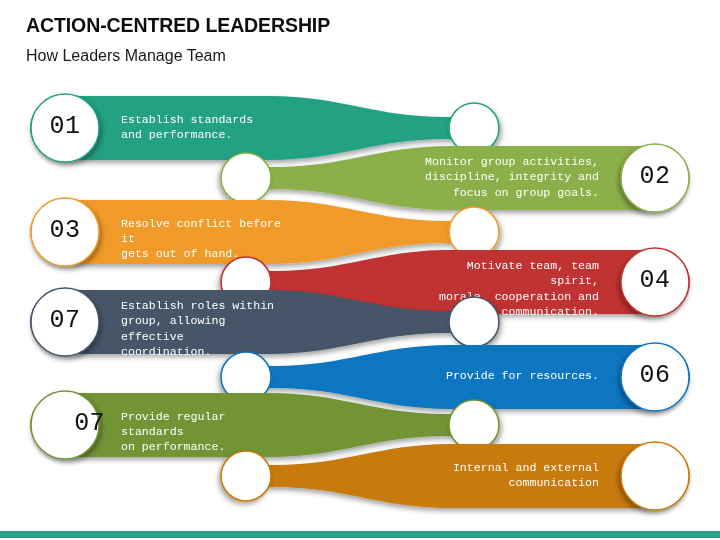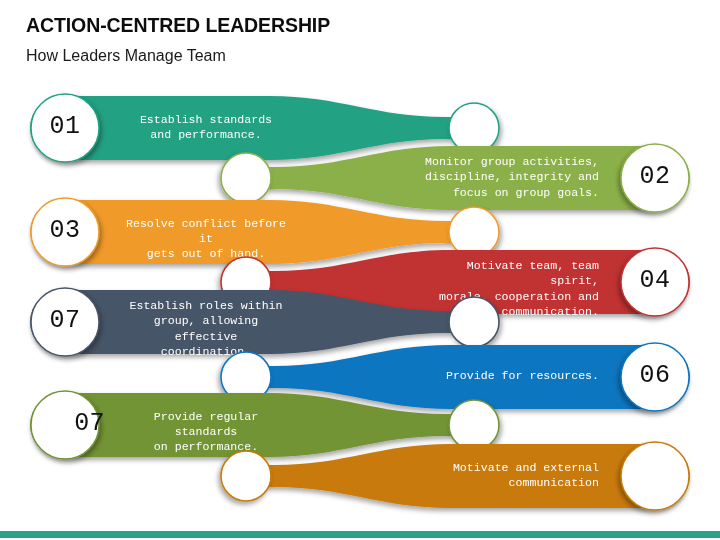--- a/index.html
+++ b/index.html
@@ -60,21 +60,21 @@
     overflow: visible;
   }
   .row-text {
     position: absolute;
     font-size: 11.6px;
     line-height: 15.4px;
     color: #ffffff;
     white-space: pre-line;
   }
   .row-text.left {
-    text-align: center;
+    text-align: left;
   }
   .row-text.right {
     text-align: right;
   }
   .row-num {
     position: absolute;
     font-size: 25px;
     color: #111111;
     text-align: center;
     font-weight: normal;
@@ -202,18 +202,18 @@
           <filter id="sh7" x="-30%" y="-30%" width="180%" height="190%">
             <feDropShadow dx="2" dy="3" stdDeviation="2.5" flood-color="#000000" flood-opacity="0.35"></feDropShadow>
           </filter>
         </defs>
         <g transform="translate(481,0) scale(-1,1)">
           <path d="M 32 17 L 240 17 C 310 17 345 38 415 38 L 421 38 L 421 60 L 415 60 C 345 60 310 81 240 81 L 32 81 A 32 32 0 0 1 32 17 Z" fill="#c87a0a" filter="url(#sh7)"></path>
           <circle cx="444" cy="49" r="25" fill="#ffffff" stroke="#c87a0a" stroke-width="1.6" filter="url(#sh7)"></circle>
           <circle cx="35" cy="49" r="34" fill="#ffffff" stroke="#c87a0a" stroke-width="1.4" filter="url(#sh7)"></circle>
         </g>
       </svg>
-      <div class="row-text right" style="top: 459.6px; left: 419px; width: 180px;">Motivate and external
+      <div class="row-text right" style="top: 459.6px; left: 419px; width: 180px;">Internal and external
 communication</div>
     </div>
 
   <div id="bottom-bar"></div>
 </div>
 
 </body></html>

